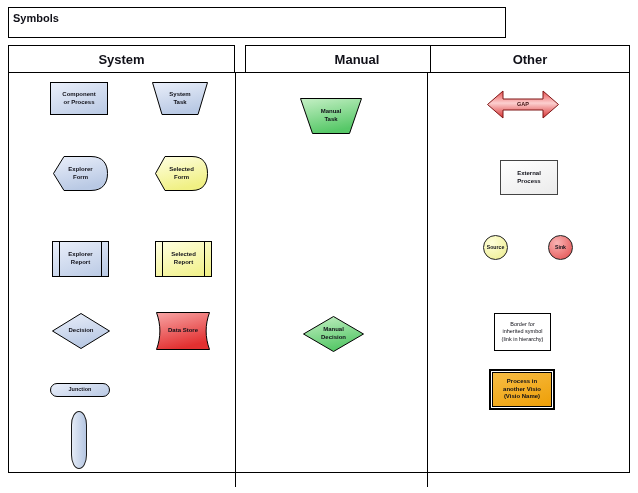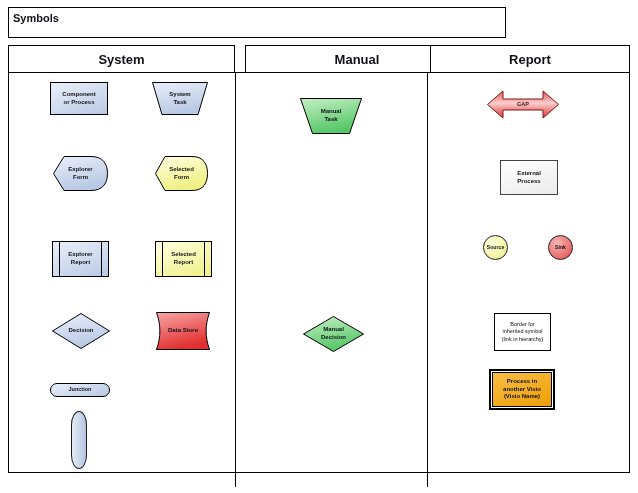--- a/index.html
+++ b/index.html
@@ -84,21 +84,21 @@
         <stop offset="0" stop-color="#ffffe2"></stop>
           <stop offset="1" stop-color="#f0f084"></stop>
       </linearGradient>
     </defs>
   </svg>
 
   <div class="box" id="title-box">Symbols</div>
 
   <div class="hdr" id="hdr-system">System</div>
   <div class="hdr" id="hdr-manual">Manual</div>
-  <div class="hdr" id="hdr-other">Report</div>
+  <div class="hdr" id="hdr-other">Other</div>
 
   <div class="box" id="content-box"></div>
   <div class="vsep" id="sep1"></div>
   <div class="vsep" id="sep2"></div>
 
   <div class="shape blue-fill" id="component">
     <div class="lbl">Component
 or Process</div>
   </div>
 

